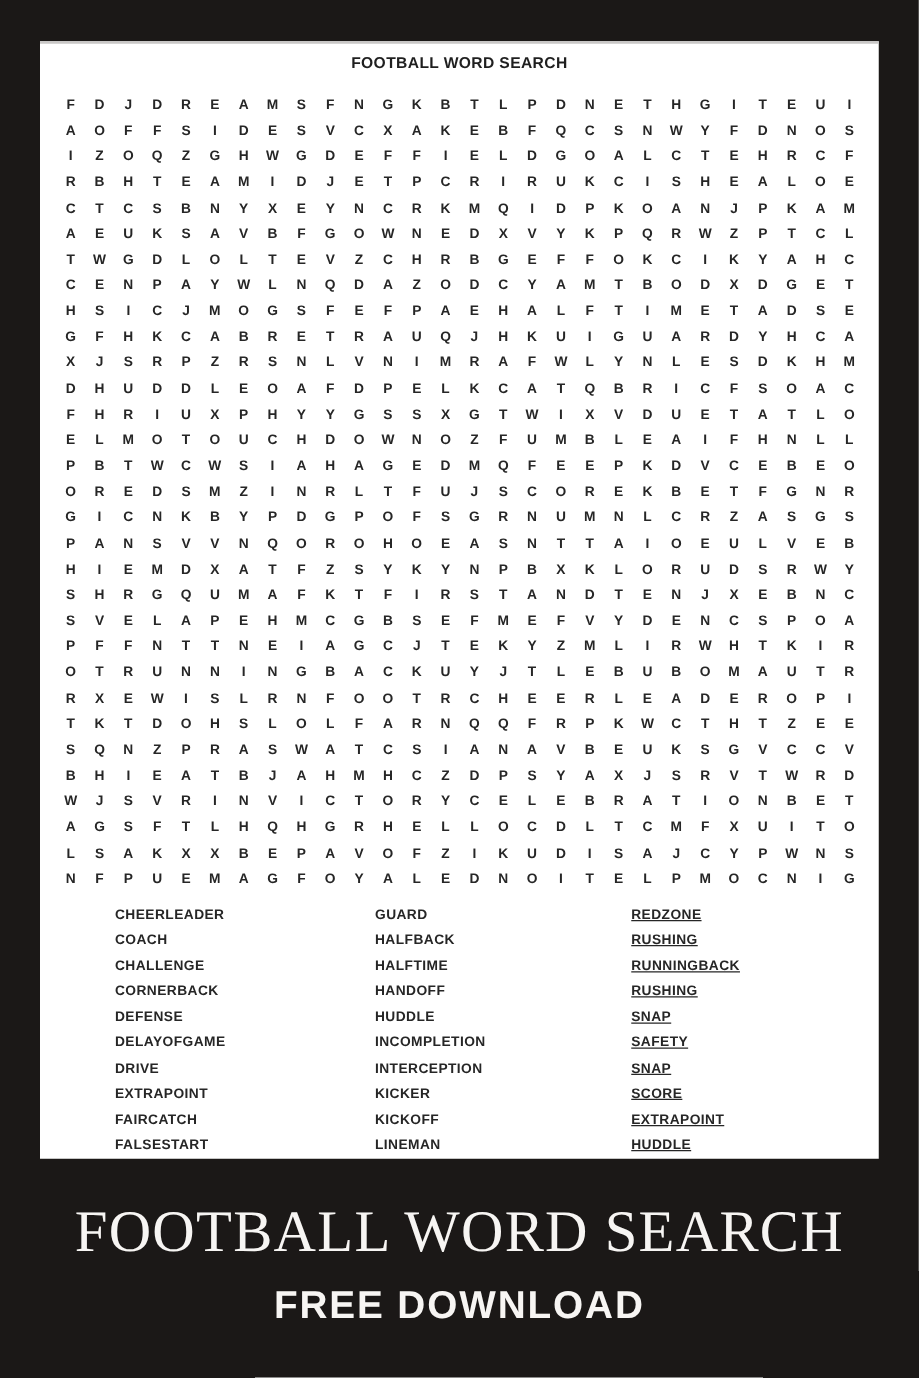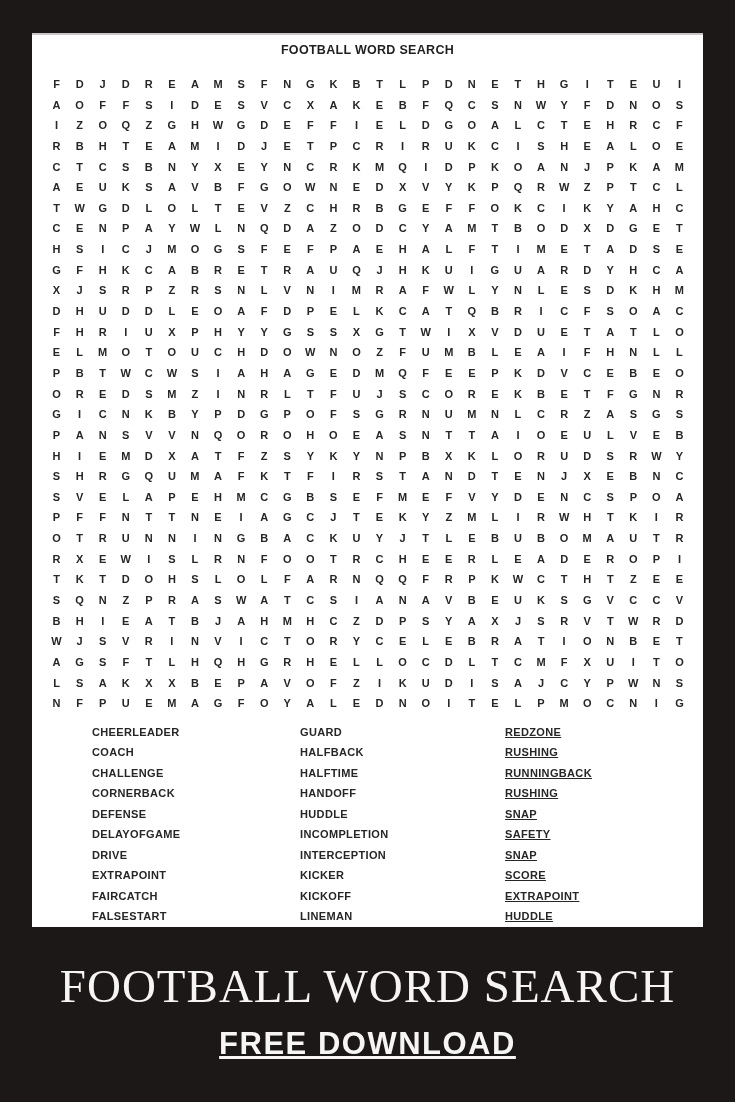--- a/index.html
+++ b/index.html
@@ -84,21 +84,20 @@
     letter-spacing: 1px;
     white-space: nowrap;
   }
   .footer-subtitle {
     margin: 0;
     margin-top: 13px;
     font-size: 31px;
     font-weight: 700;
     letter-spacing: 1.5px;
     white-space: nowrap;
-    text-decoration: underline;
   }
 </style>
 </head>
 <body>
 
 <div class="card">
   <div class="puzzle-title">FOOTBALL WORD SEARCH</div>
 
   <div class="grid" id="letter-grid">
       <span class="cell">F</span>

